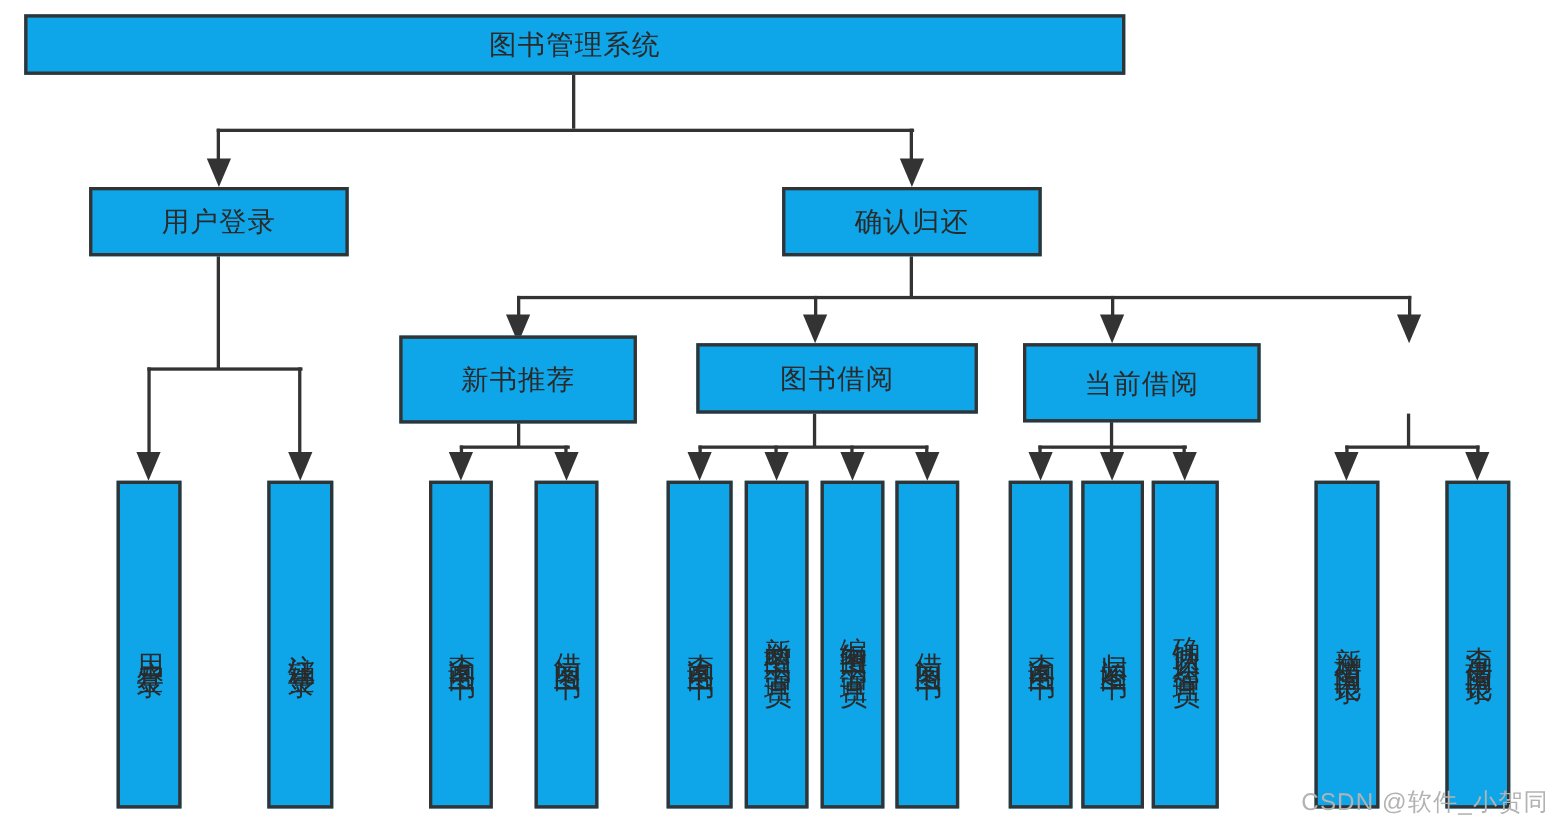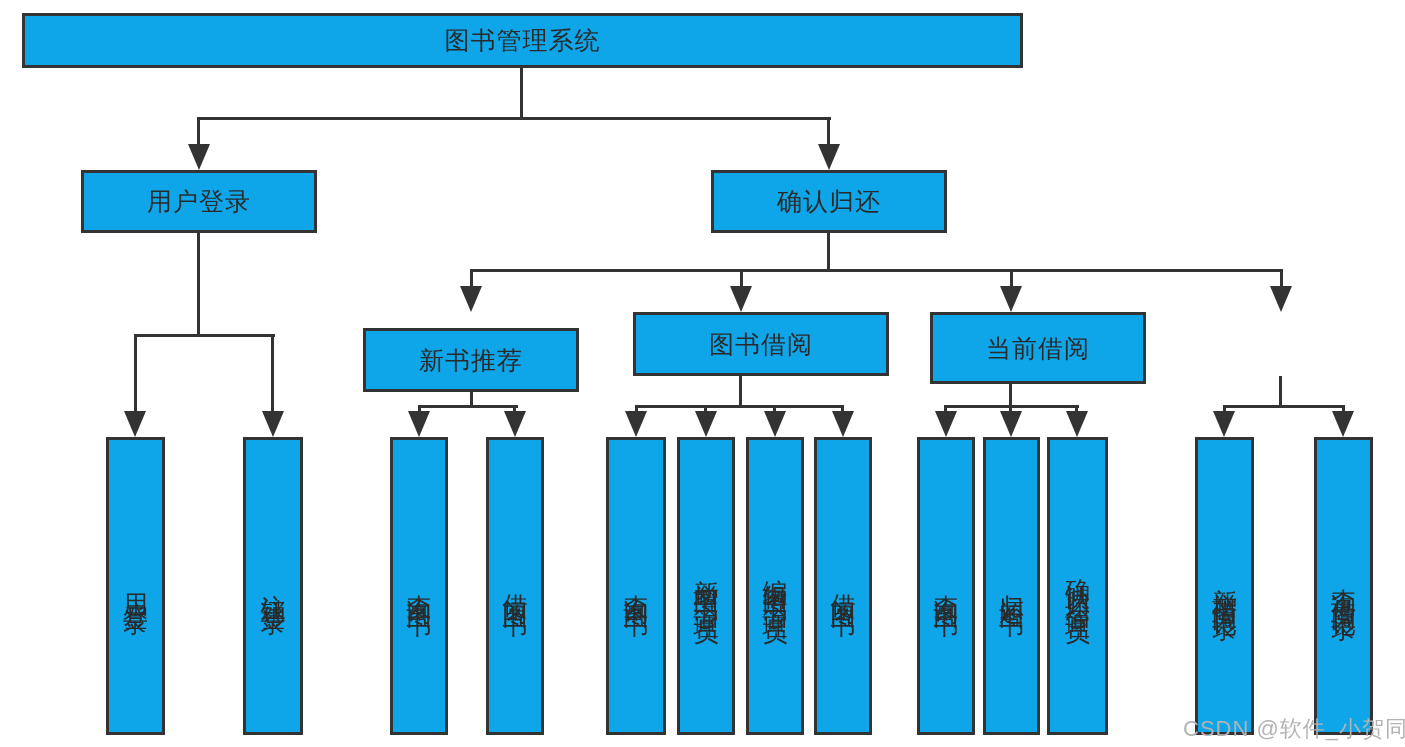--- a/index.html
+++ b/index.html
@@ -115,21 +115,21 @@
     <span>图书管理系统</span>
   </div>
 
   <div class="box" style="left:81px;top:170px;width:236px;height:63px">
     <span>用户登录</span>
   </div>
   <div class="box" style="left:711px;top:170px;width:236px;height:63px">
     <span>确认归还</span>
   </div>
 
-  <div class="box" style="left:363px;top:328px;width:216px;height:64px">
+  <div class="box" style="left:363px;top:305px;width:216px;height:80px">
     <span>新书推荐</span>
   </div>
   <div class="box" style="left:633px;top:312px;width:256px;height:64px">
     <span>图书借阅</span>
   </div>
   <div class="box" style="left:930px;top:312px;width:216px;height:72px">
     <span>当前借阅</span>
   </div>
 
   <div class="box box-v" style="left:106px;top:437px;width:59px;height:298px">

